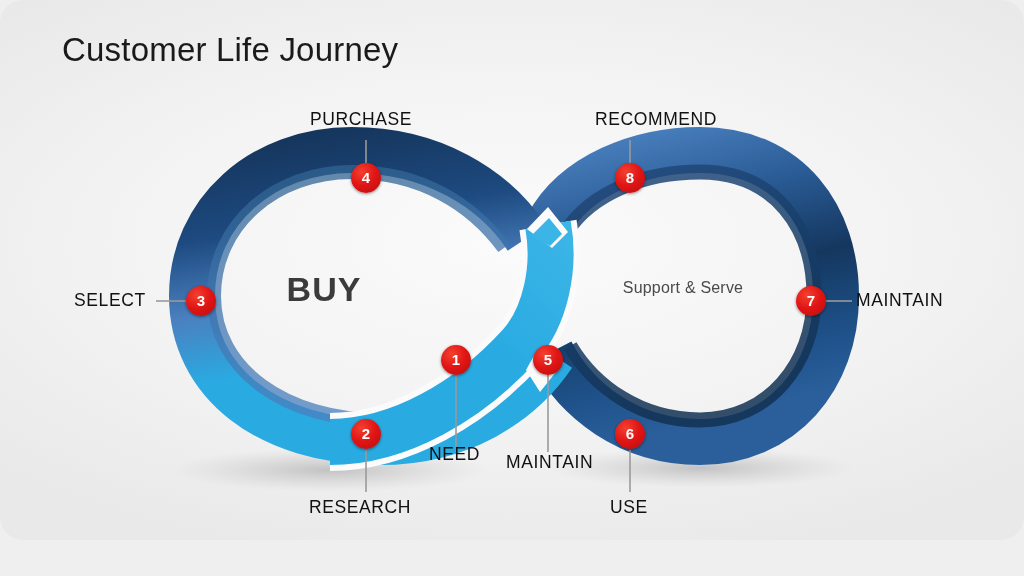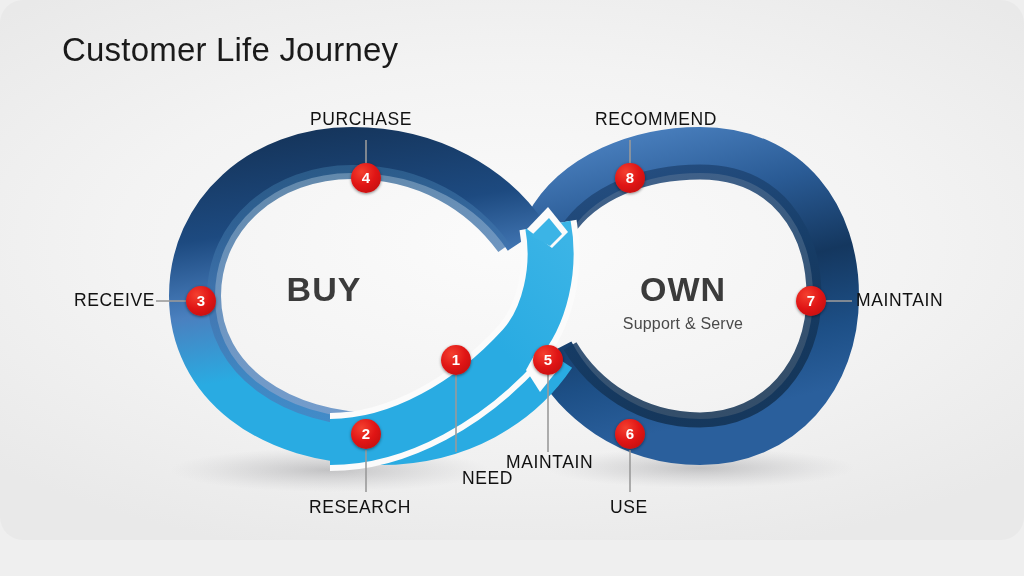--- a/index.html
+++ b/index.html
@@ -180,35 +180,34 @@
       <line x1="366" y1="450" x2="366" y2="492"></line>
       <line x1="548" y1="375" x2="548" y2="452"></line>
       <line x1="630" y1="450" x2="630" y2="492"></line>
     </g>
   </svg>
 
   <div class="center-group" id="buy-group">
     <div class="center-title">BUY</div>
   </div>
   <div class="center-group" id="own-group">
-    <div class="center-title">OWN</div>
     <div class="center-sub">Support &amp; Serve</div>
   </div>
 
   <div class="marker" style="left:441px; top:345px;">1</div>
   <div class="marker" style="left:351px; top:419px;">2</div>
   <div class="marker" style="left:186px; top:286px;">3</div>
   <div class="marker" style="left:351px; top:163px;">4</div>
   <div class="marker" style="left:533px; top:345px;">5</div>
   <div class="marker" style="left:615px; top:419px;">6</div>
   <div class="marker" style="left:796px; top:286px;">7</div>
   <div class="marker" style="left:615px; top:163px;">8</div>
 
-  <div class="node-label" style="left:429px; top:468px;margin-left:33px;">NEED</div>
+  <div class="node-label" style="left:429px; top:444px;">NEED</div>
   <div class="node-label" style="left:309px; top:497px;">RESEARCH</div>
-  <div class="node-label" style="left:74px;  top:290px;">RECEIVE</div>
+  <div class="node-label" style="left:74px;  top:290px;">SELECT</div>
   <div class="node-label" style="left:310px; top:109px;">PURCHASE</div>
   <div class="node-label" style="left:506px; top:452px;">MAINTAIN</div>
   <div class="node-label" style="left:610px; top:497px;">USE</div>
   <div class="node-label" style="left:856px; top:290px;">MAINTAIN</div>
   <div class="node-label" style="left:563px; top:109px;margin-left:32px;">RECOMMEND</div>
 
 </div>
 
 </body></html>

